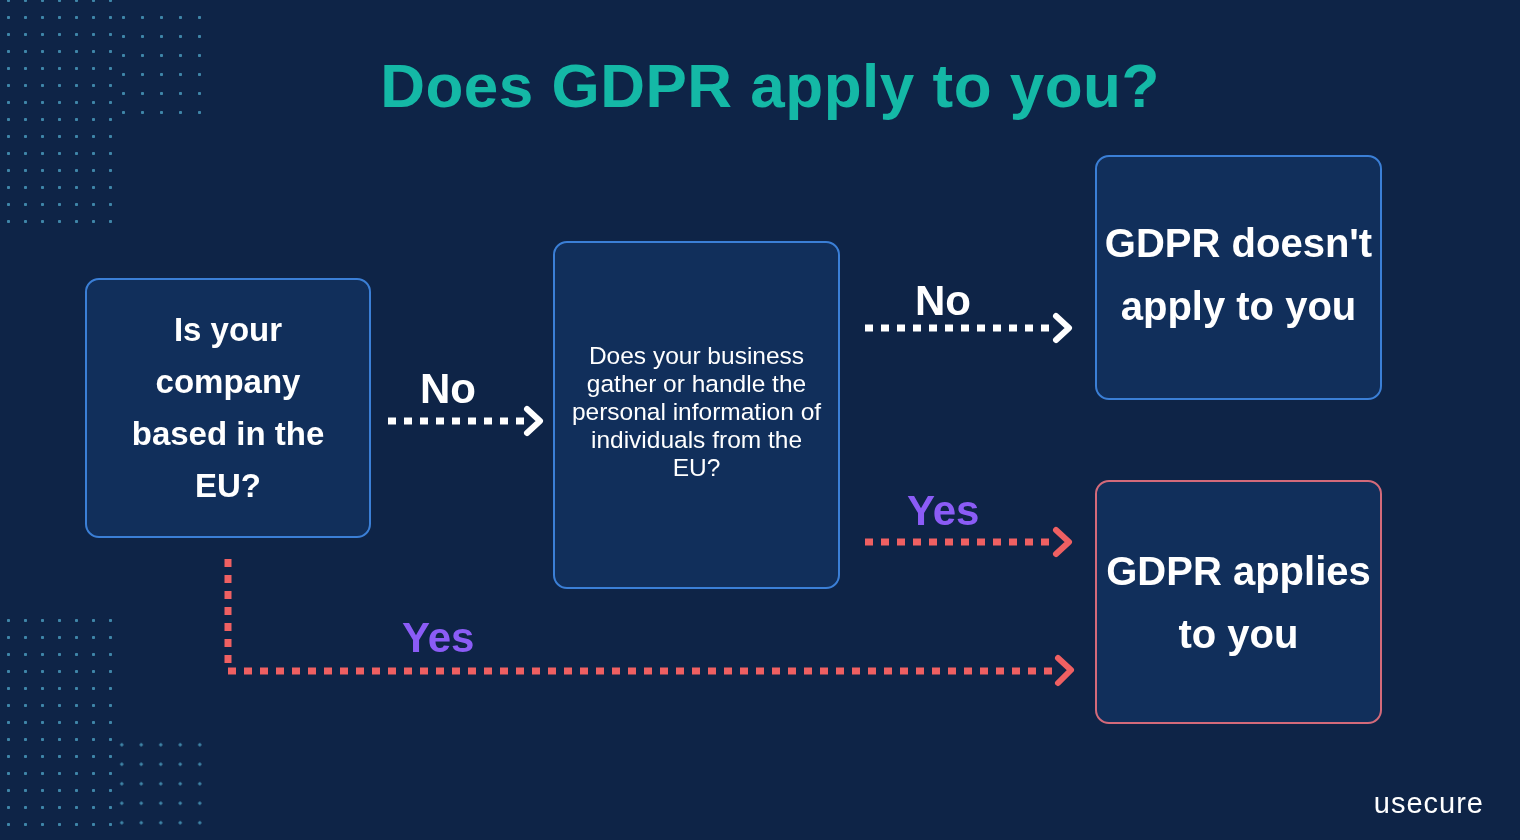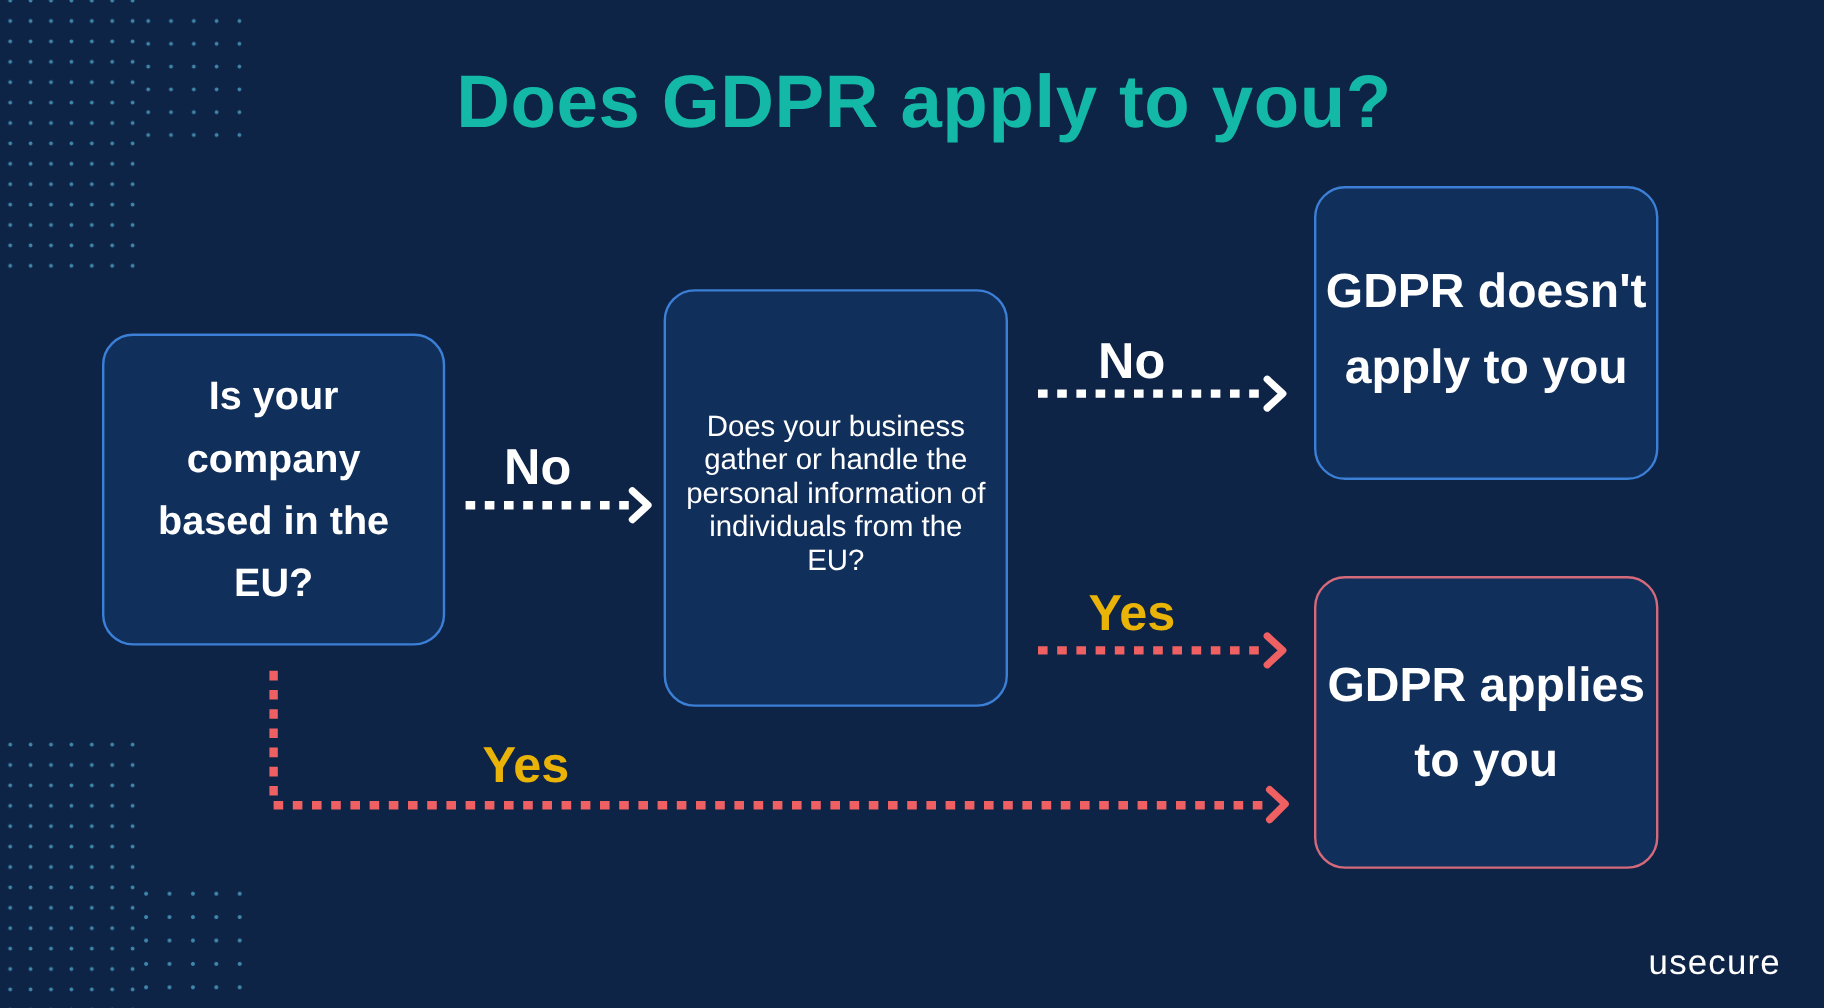--- a/index.html
+++ b/index.html
@@ -39,42 +39,42 @@
       position: absolute; left: 0; right: 0; top: 50px;
       text-align: center; font-size: 62px; font-weight: 700;
       letter-spacing: 0.5px; color: #14b8a6;
       padding-left: 20px;
     }
 
     .box {
       position: absolute;
       background: #112f5b;
       border: 2px solid #3b7fd6;
-      border-radius: 26px;
+      border-radius: 14px;
       display: flex; align-items: center; justify-content: center;
       text-align: center;
     }
     .box-red { border-color: #d46a7a; }
     .box-text { font-weight: 700; color: #ffffff; }
 
     .box-q1 { left: 85px; top: 278px; width: 286px; height: 260px; }
     .box-q1 .box-text { font-size: 33px; line-height: 52px; padding: 0 24px; }
 
     .box-q2 { left: 553px; top: 241px; width: 287px; height: 348px; }
     .box-q2 .box-text { font-size: 24.5px; line-height: 28px; font-weight: 400; padding: 0 16px; margin-top: -6px; }
 
     .box-no { left: 1095px; top: 155px; width: 287px; height: 245px; }
     .box-no .box-text { font-size: 40px; line-height: 63px; margin-top: -6px; }
 
     .box-yes { left: 1095px; top: 480px; width: 287px; height: 244px; }
     .box-yes .box-text { font-size: 40px; line-height: 63px; margin-top: 2px; }
 
     .label { position: absolute; font-weight: 700; font-size: 42px; line-height: 1; }
     .label-white { color: #ffffff; }
-    .label-red { color: #eab308; }
+    .label-red { color: #8b5cf6; }
 
     .arrow { position: absolute; }
 
     .brand {
       position: absolute; right: 36px; top: 787px;
       font-size: 29px; font-weight: 400; color: #ffffff; letter-spacing: 1px;
     }
   </style>
 </head>
 <body>

